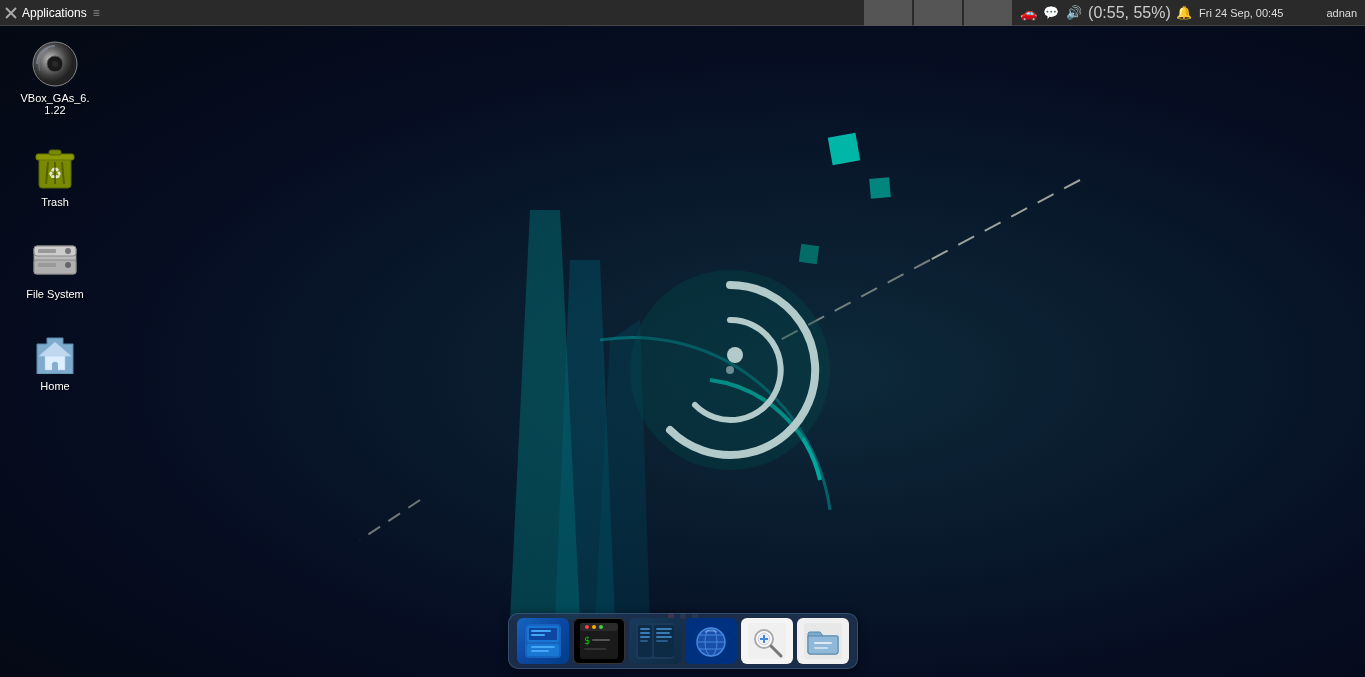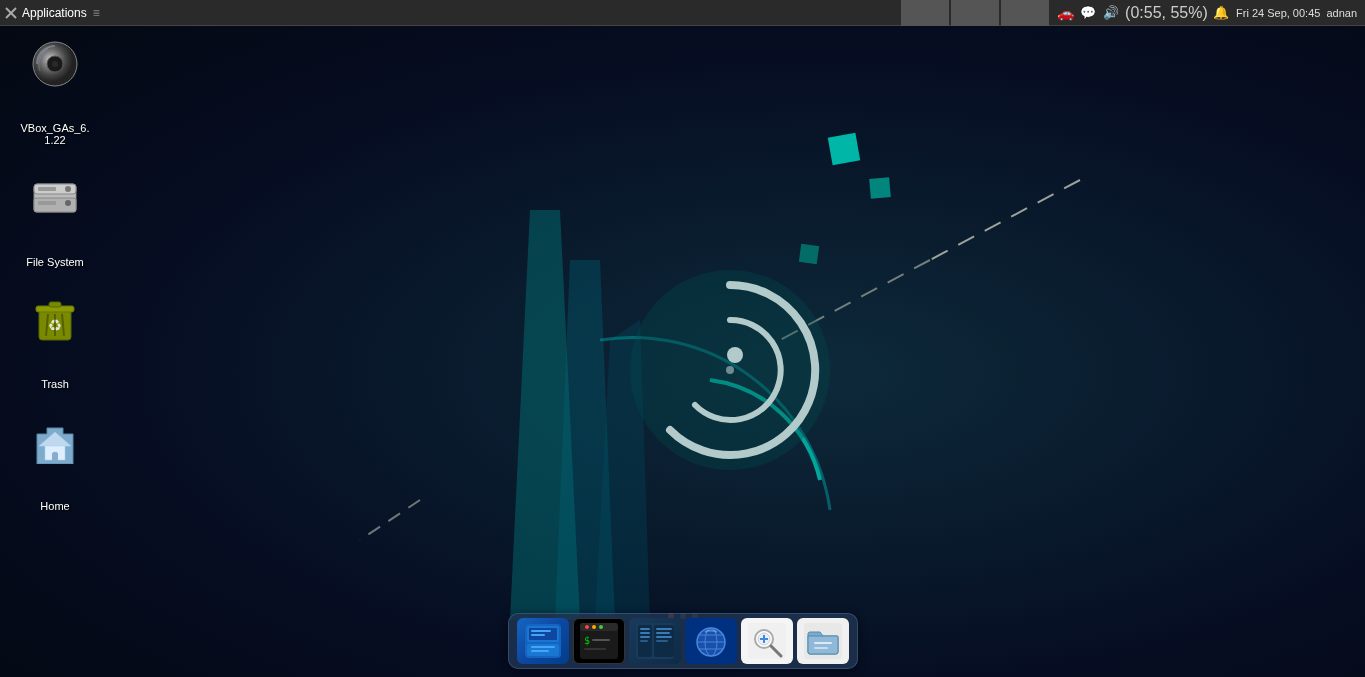--- a/index.html
+++ b/index.html
@@ -83,20 +83,21 @@
 
     .datetime {
       color: #ddd;
       font-size: 11px;
       text-align: center;
     }
 
     .username {
       color: #ddd;
       font-size: 11px;
+      margin-left: 37px;
     }
 
     
     .desktop-icons {
       position: absolute;
       top: 36px;
       left: 10px;
       display: flex;
       flex-direction: column;
       gap: 20px;
@@ -119,21 +120,20 @@
       display: flex;
       align-items: center;
       justify-content: center;
     }
 
     .icon-label {
       color: #fff;
       font-size: 11px;
       text-align: center;
       text-shadow: 1px 1px 2px #000;
-      margin-top: 30px;
     }
 
     
     .taskbar {
       position: absolute;
       bottom: 8px;
       left: 50%;
       transform: translateX(-50%);
       display: flex;
       align-items: center;
@@ -287,57 +287,57 @@
 
           <path d="M 5 23 A 18 18 0 0 1 23 5" stroke="rgba(200,220,255,0.3)" stroke-width="2" fill="none"></path>
           <path d="M 8 30 A 18 18 0 0 1 16 8" stroke="rgba(180,200,240,0.2)" stroke-width="1.5" fill="none"></path>
         </svg>
       </div>
       <span class="icon-label">VBox_GAs_6.<br>1.22</span>
     </div>
 
     <div class="desktop-icon">
       <div class="icon-img">
+        <svg width="42" height="48" viewBox="0 0 42 48">
+
+          <rect x="5" y="14" width="32" height="30" rx="3" fill="#7a8a00" stroke="#556600" stroke-width="1"></rect>
+
+          <rect x="2" y="10" width="38" height="6" rx="2" fill="#8a9a00" stroke="#667700" stroke-width="1"></rect>
+
+          <rect x="15" y="6" width="12" height="5" rx="2" fill="#7a8a00" stroke="#556600" stroke-width="1"></rect>
+
+          <text x="21" y="35" text-anchor="middle" font-size="16" fill="rgba(255,255,255,0.8)">♻</text>
+
+          <line x1="14" y1="18" x2="12" y2="40" stroke="rgba(0,0,0,0.3)" stroke-width="2"></line>
+          <line x1="21" y1="18" x2="21" y2="40" stroke="rgba(0,0,0,0.3)" stroke-width="2"></line>
+          <line x1="28" y1="18" x2="30" y2="40" stroke="rgba(0,0,0,0.3)" stroke-width="2"></line>
+        </svg>
+      </div>
+      <span class="icon-label">Trash</span>
+    </div>
+
+    <div class="desktop-icon">
+      <div class="icon-img">
         <svg width="46" height="40" viewBox="0 0 46 40">
 
           <rect x="2" y="6" width="42" height="28" rx="3" fill="#bbb" stroke="#888" stroke-width="1"></rect>
           <rect x="2" y="6" width="42" height="10" rx="3" fill="#ccc" stroke="#888" stroke-width="1"></rect>
           <rect x="2" y="20" width="42" height="14" rx="2" fill="#b0b0b0" stroke="#888" stroke-width="1"></rect>
 
           <rect x="6" y="9" width="18" height="4" rx="1" fill="#999"></rect>
           <circle cx="36" cy="11" r="3" fill="#777"></circle>
           <circle cx="36" cy="25" r="3" fill="#666"></circle>
           <rect x="6" y="23" width="18" height="4" rx="1" fill="#999"></rect>
         </svg>
       </div>
       <span class="icon-label">File System</span>
     </div>
 
     <div class="desktop-icon">
       <div class="icon-img">
-        <svg width="42" height="48" viewBox="0 0 42 48">
-
-          <rect x="5" y="14" width="32" height="30" rx="3" fill="#7a8a00" stroke="#556600" stroke-width="1"></rect>
-
-          <rect x="2" y="10" width="38" height="6" rx="2" fill="#8a9a00" stroke="#667700" stroke-width="1"></rect>
-
-          <rect x="15" y="6" width="12" height="5" rx="2" fill="#7a8a00" stroke="#556600" stroke-width="1"></rect>
-
-          <text x="21" y="35" text-anchor="middle" font-size="16" fill="rgba(255,255,255,0.8)">♻</text>
-
-          <line x1="14" y1="18" x2="12" y2="40" stroke="rgba(0,0,0,0.3)" stroke-width="2"></line>
-          <line x1="21" y1="18" x2="21" y2="40" stroke="rgba(0,0,0,0.3)" stroke-width="2"></line>
-          <line x1="28" y1="18" x2="30" y2="40" stroke="rgba(0,0,0,0.3)" stroke-width="2"></line>
-        </svg>
-      </div>
-      <span class="icon-label">Trash</span>
-    </div>
-
-    <div class="desktop-icon">
-      <div class="icon-img">
         <svg width="44" height="44" viewBox="0 0 44 44">
 
           <path d="M4 44 L4 14 L14 14 L14 8 L30 8 L30 14 L40 14 L40 44 Z" fill="#7eaacc" stroke="#5588aa" stroke-width="1"></path>
 
           <polygon points="22,14 8,26 12,26 12,40 20,40 20,32 24,32 24,40 32,40 32,26 36,26" fill="#ddeeff" stroke="#aaccee" stroke-width="0.5"></polygon>
 
           <rect x="19" y="33" width="6" height="7" fill="#8aaccc"></rect>
 
           <polygon points="22,12 6,26 38,26" fill="#c0d8ee" stroke="#aaccee" stroke-width="0.5"></polygon>
         </svg>

